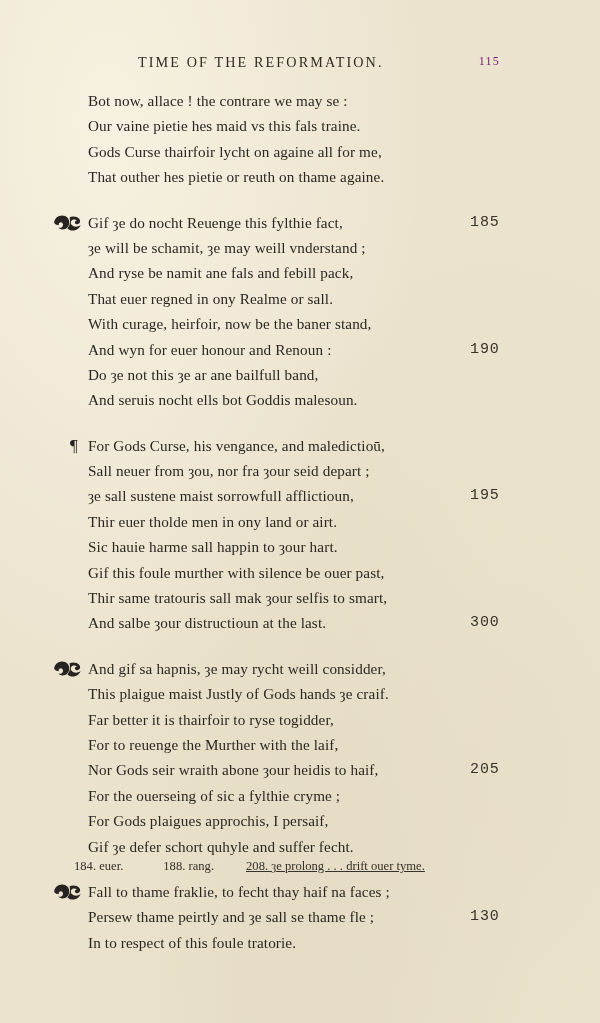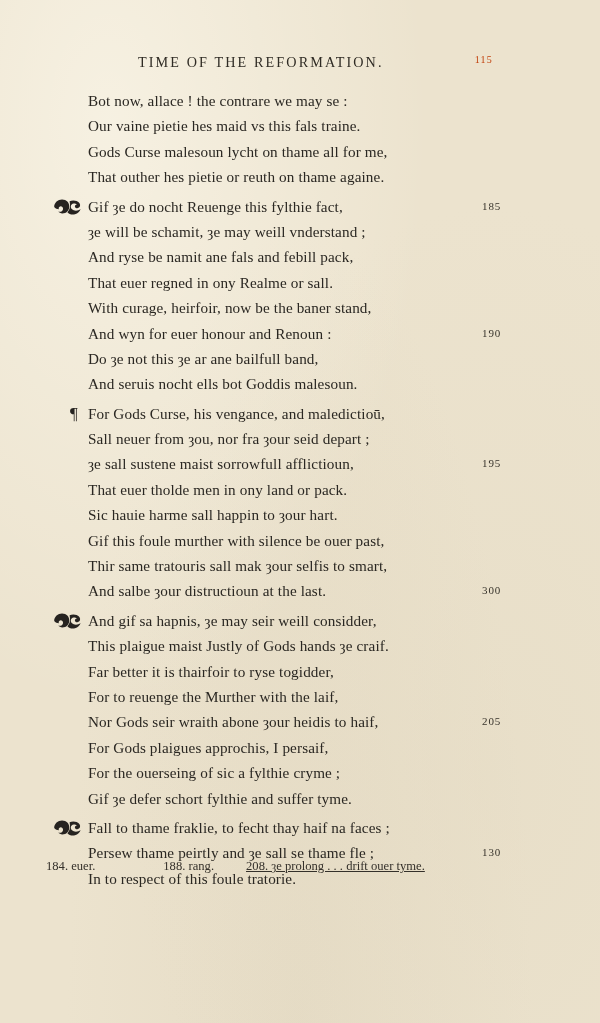--- a/index.html
+++ b/index.html
@@ -44,63 +44,64 @@
     top: 0;
     font-size: 14.2px;
     letter-spacing: 2.1px;
     font-variant: small-caps;
     text-transform: uppercase;
     color: #2f2b24;
     white-space: nowrap;
   }
   .head-folio {
     position: absolute;
-    right: 7px;
-    top: 0;
-    font-size: 10px;
+    right: 0;
+    top: 0;
+    font-size: 12px;
     letter-spacing: 1.2px;
-    color: #c2410c;
+    color: #701a75;
     font-feature-settings: "onum" 1;
   }
 
   
   .verse-body {
     position: absolute;
     top: 88px;
     left: 0;
     width: 600px;
   }
   .stanza {
     position: relative;
     margin: 0;
     padding: 0;
   }
   .stanza + .stanza {
-    margin-top: 4px;
+    margin-top: 20px;
   }
   .verse-line {
     position: relative;
     height: 25.4px;
     line-height: 25.4px;
     font-size: 15.2px;
     white-space: nowrap;
   }
   .line-text {
     position: absolute;
     left: 88px;
     top: 0;
     letter-spacing: 0.12px;
   }
   .line-number {
     position: absolute;
-    left: 482px;
-    top: 0;
-    font-size: 11px;
+    left: 470px;
+    top: 0;
+    font-size: 15px;
     letter-spacing: 0.9px;
     color: #37332b;
+    font-family: Liberation Mono, monospace;
   }
   
   .marker {
     position: absolute;
     left: 52px;
     top: 1px;
     width: 34px;
     height: 24px;
     line-height: 24px;
     color: #262320;
@@ -122,23 +123,24 @@
     top: 858px;
     left: 46px;
     width: 510px;
     font-size: 12.6px;
     line-height: 16px;
     color: #34302a;
     white-space: nowrap;
   }
   .footnote {
     display: inline-block;
+    margin-left: 28px;
   }
   .fn-1 { margin-right: 0; }
-  .fn-2 { margin-left: 68px; }
+  .fn-2 { margin-left: 40px; }
   .fn-3 { margin-left: 32px; text-decoration: underline; }
 </style>
 </head>
 <body>
 
 <div class="page">
 
   <div class="paper-texture"></div>
 
   <div class="running-head">
@@ -148,21 +150,21 @@
 
   <div class="verse-body">
       <div class="stanza">
         <div class="verse-line">
           <span class="line-text">Bot now, allace ! the contrare we may se :</span>
         </div>
         <div class="verse-line">
           <span class="line-text">Our vaine pietie hes maid vs this fals traine.</span>
         </div>
         <div class="verse-line">
-          <span class="line-text">Gods Curse malesoun lycht on thame all for me,</span>
+          <span class="line-text">Gods Curse thairfoir lycht on againe all for me,</span>
         </div>
         <div class="verse-line">
           <span class="line-text">That outher hes pietie or reuth on thame againe.</span>
         </div>
       </div>
       <div class="stanza">
         <div class="verse-line">
           <span class="marker fleuron">
             <svg width="32" height="20" viewBox="0 0 32 20" xmlns="http://www.w3.org/2000/svg">
               <path d="M2.2 9.0 C2.2 4.6 6.0 1.6 10.0 1.6 C14.6 1.6 17.3 4.6 17.3 8.4 C17.3 12.6 14.2 15.4 10.4 15.4 C8.6 15.4 7.2 14.7 6.2 13.6 C7.6 14.1 9.1 13.9 10.1 13.0 C11.3 12.0 11.4 10.2 10.4 9.1 C9.6 8.2 8.2 8.1 7.3 8.9 C6.6 9.5 6.5 10.5 7.0 11.2 C5.0 11.2 3.4 10.6 2.2 9.0 Z" fill="#262320"></path>
@@ -201,21 +203,21 @@
           <span class="line-text">For Gods Curse, his vengance, and maledictioū,</span>
         </div>
         <div class="verse-line">
           <span class="line-text">Sall neuer from ȝou, nor fra ȝour seid depart ;</span>
         </div>
         <div class="verse-line">
           <span class="line-text">ȝe sall sustene maist sorrowfull afflictioun,</span>
           <span class="line-number">195</span>
         </div>
         <div class="verse-line">
-          <span class="line-text">That euer tholde men in ony land or pack.</span>
+          <span class="line-text">Thir euer tholde men in ony land or airt.</span>
         </div>
         <div class="verse-line">
           <span class="line-text">Sic hauie harme sall happin to ȝour hart.</span>
         </div>
         <div class="verse-line">
           <span class="line-text">Gif this foule murther with silence be ouer past,</span>
         </div>
         <div class="verse-line">
           <span class="line-text">Thir same tratouris sall mak ȝour selfis to smart,</span>
         </div>
@@ -225,43 +227,43 @@
         </div>
       </div>
       <div class="stanza">
         <div class="verse-line">
           <span class="marker fleuron">
             <svg width="32" height="20" viewBox="0 0 32 20" xmlns="http://www.w3.org/2000/svg">
               <path d="M2.2 9.0 C2.2 4.6 6.0 1.6 10.0 1.6 C14.6 1.6 17.3 4.6 17.3 8.4 C17.3 12.6 14.2 15.4 10.4 15.4 C8.6 15.4 7.2 14.7 6.2 13.6 C7.6 14.1 9.1 13.9 10.1 13.0 C11.3 12.0 11.4 10.2 10.4 9.1 C9.6 8.2 8.2 8.1 7.3 8.9 C6.6 9.5 6.5 10.5 7.0 11.2 C5.0 11.2 3.4 10.6 2.2 9.0 Z" fill="#262320"></path>
               <path d="M17.6 3.3 C19.6 2.2 22.4 2.1 24.6 3.0 C27.3 4.1 28.6 6.2 28.0 8.1 C27.5 9.7 25.9 10.6 24.4 10.2 C23.2 9.9 22.6 8.8 23.0 7.8 C23.3 7.0 24.2 6.6 24.9 6.9 C24.4 5.8 23.0 5.2 21.6 5.5 C20.1 5.8 19.0 6.9 18.8 8.3 C18.6 10.1 19.8 11.6 21.7 12.3 C23.9 13.1 26.6 12.6 28.6 11.1 C27.9 13.6 25.8 15.6 23.0 16.3 C20.0 17.1 17.0 16.2 15.4 14.2 C17.1 12.5 18.0 10.4 18.0 8.3 C18.0 6.4 17.9 4.7 17.6 3.3 Z" fill="#262320"></path>
             </svg>
           </span>
-          <span class="line-text">And gif sa hapnis, ȝe may seir weill considder,</span>
+          <span class="line-text">And gif sa hapnis, ȝe may rycht weill considder,</span>
         </div>
         <div class="verse-line">
           <span class="line-text">This plaigue maist Justly of Gods hands ȝe craif.</span>
         </div>
         <div class="verse-line">
           <span class="line-text">Far better it is thairfoir to ryse togidder,</span>
         </div>
         <div class="verse-line">
           <span class="line-text">For to reuenge the Murther with the laif,</span>
         </div>
         <div class="verse-line">
           <span class="line-text">Nor Gods seir wraith abone ȝour heidis to haif,</span>
           <span class="line-number">205</span>
         </div>
         <div class="verse-line">
+          <span class="line-text">For the ouerseing of sic a fylthie cryme ;</span>
+        </div>
+        <div class="verse-line">
           <span class="line-text">For Gods plaigues approchis, I persaif,</span>
         </div>
         <div class="verse-line">
-          <span class="line-text">For the ouerseing of sic a fylthie cryme ;</span>
-        </div>
-        <div class="verse-line">
-          <span class="line-text">Gif ȝe defer schort fylthie and suffer tyme.</span>
+          <span class="line-text">Gif ȝe defer schort quhyle and suffer fecht.</span>
         </div>
       </div>
       <div class="stanza">
         <div class="verse-line">
           <span class="marker fleuron">
             <svg width="32" height="20" viewBox="0 0 32 20" xmlns="http://www.w3.org/2000/svg">
               <path d="M2.2 9.0 C2.2 4.6 6.0 1.6 10.0 1.6 C14.6 1.6 17.3 4.6 17.3 8.4 C17.3 12.6 14.2 15.4 10.4 15.4 C8.6 15.4 7.2 14.7 6.2 13.6 C7.6 14.1 9.1 13.9 10.1 13.0 C11.3 12.0 11.4 10.2 10.4 9.1 C9.6 8.2 8.2 8.1 7.3 8.9 C6.6 9.5 6.5 10.5 7.0 11.2 C5.0 11.2 3.4 10.6 2.2 9.0 Z" fill="#262320"></path>
               <path d="M17.6 3.3 C19.6 2.2 22.4 2.1 24.6 3.0 C27.3 4.1 28.6 6.2 28.0 8.1 C27.5 9.7 25.9 10.6 24.4 10.2 C23.2 9.9 22.6 8.8 23.0 7.8 C23.3 7.0 24.2 6.6 24.9 6.9 C24.4 5.8 23.0 5.2 21.6 5.5 C20.1 5.8 19.0 6.9 18.8 8.3 C18.6 10.1 19.8 11.6 21.7 12.3 C23.9 13.1 26.6 12.6 28.6 11.1 C27.9 13.6 25.8 15.6 23.0 16.3 C20.0 17.1 17.0 16.2 15.4 14.2 C17.1 12.5 18.0 10.4 18.0 8.3 C18.0 6.4 17.9 4.7 17.6 3.3 Z" fill="#262320"></path>
             </svg>
           </span>

